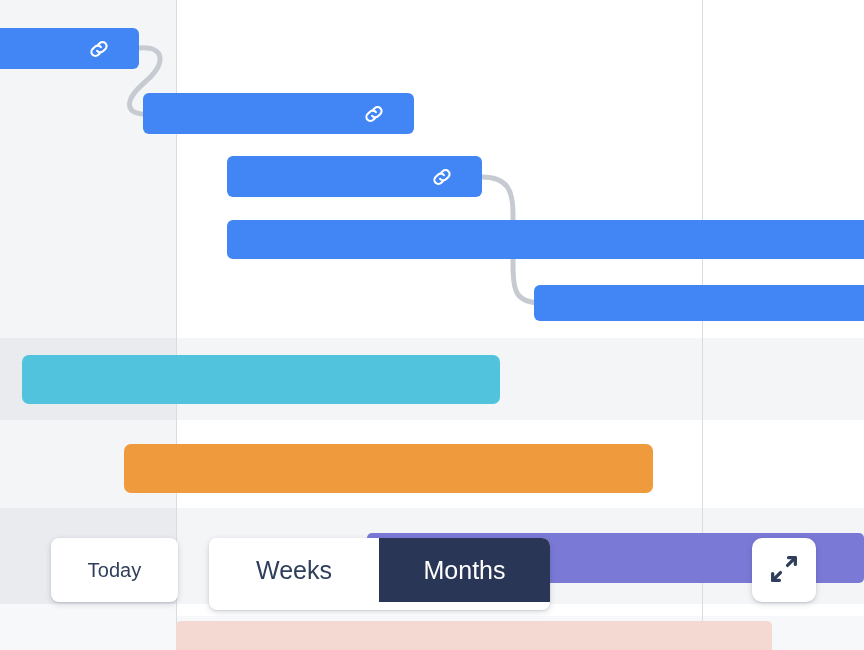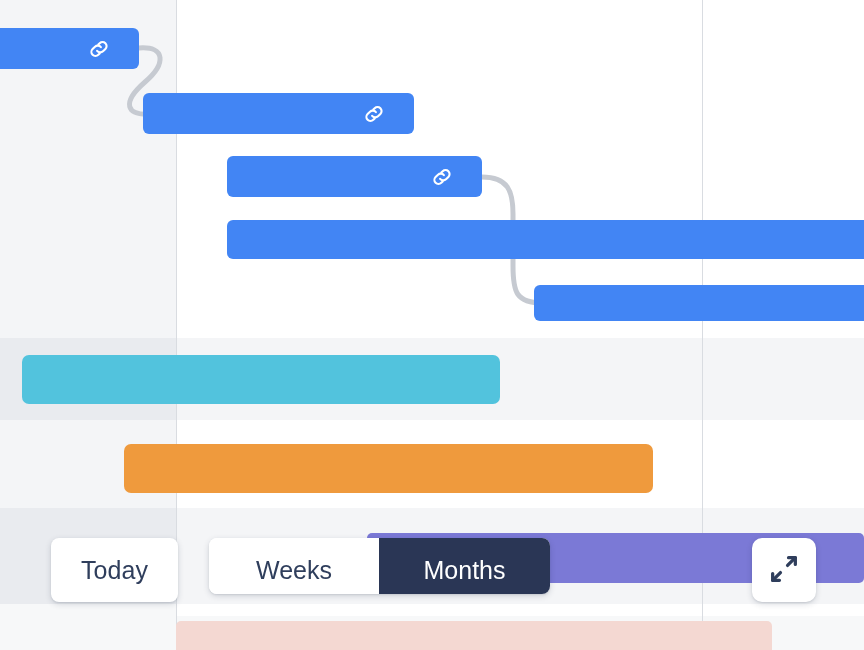--- a/index.html
+++ b/index.html
@@ -24,21 +24,21 @@
   .bar svg{display:block;}
 
   
   .deps{position:absolute;left:0;top:0;width:864px;height:650px;pointer-events:none;}
   .tbtn{
     background:#ffffff;
     border:0;
     border-radius:8px;
     box-shadow:0 2px 6px rgba(23,35,60,.16), 0 1px 2px rgba(23,35,60,.10);
     color:#2f3e5c;
-    font-size:25px;
+    font-size:20px;
     font-weight:400;
     letter-spacing:.1px;
     display:flex;align-items:center;justify-content:center;
     cursor:pointer;
     box-sizing:border-box;
   }
   .seg-group{
     display:flex;
     border-radius:8px;
     overflow:hidden;
@@ -137,21 +137,21 @@
       <div class="bar" style="left: 227px; top: 220px; width: 700px; height: 39px; background: rgb(66, 133, 244); border-radius: 6px;"></div>
       <div class="bar" style="left: 534px; top: 285px; width: 400px; height: 36px; background: rgb(66, 133, 244); border-radius: 6px;"></div>
       <div class="bar" style="left: 22px; top: 355px; width: 478px; height: 49px; background: rgb(82, 195, 221); border-radius: 7px;"></div>
       <div class="bar" style="left: 124px; top: 444px; width: 529px; height: 49px; background: rgb(239, 154, 61); border-radius: 7px;"></div>
       <div class="bar" style="left: 367px; top: 533px; width: 497px; height: 50px; background: rgb(123, 121, 214); border-radius: 5px;"></div>
       <div class="bar" style="left: 176px; top: 621px; width: 596px; height: 36px; background: rgb(244, 216, 210); border-radius: 5px;"></div>
     </div>
 
   <button class="tbtn" id="today-button" style="left: 51px; top: 538px; width: 127px; height: 64px; position: absolute; font-family: &quot;Liberation Sans&quot;, &quot;DejaVu Sans&quot;, sans-serif;">Today</button>
 
-  <div class="seg-group" id="seg-group" style="position: absolute; left: 209px; top: 538px; height: 56px;">
+  <div class="seg-group" id="seg-group" style="position: absolute; left: 209px; top: 538px; height: 72px;">
       <button class="seg" style="width: 170px; height: 64px;">
         <span>Weeks</span>
       </button>
       <button class="seg active" style="width: 171px; height: 64px;">
         <span>Months</span>
       </button>
     </div>
 
   <button class="icon-btn" id="expand-button" style="position: absolute; left: 752px; top: 538px; width: 64px; height: 64px;">
     <span>

